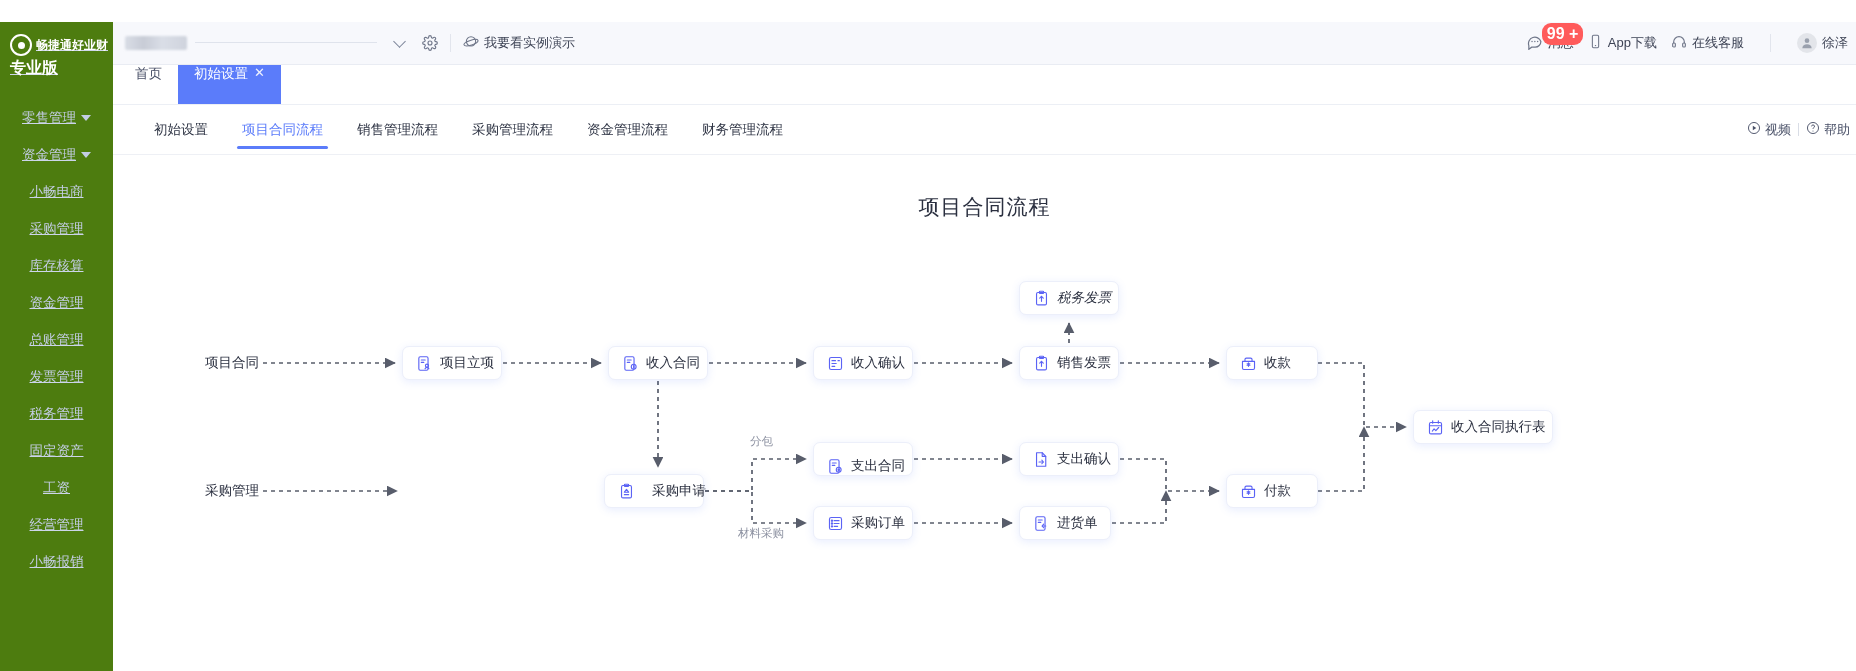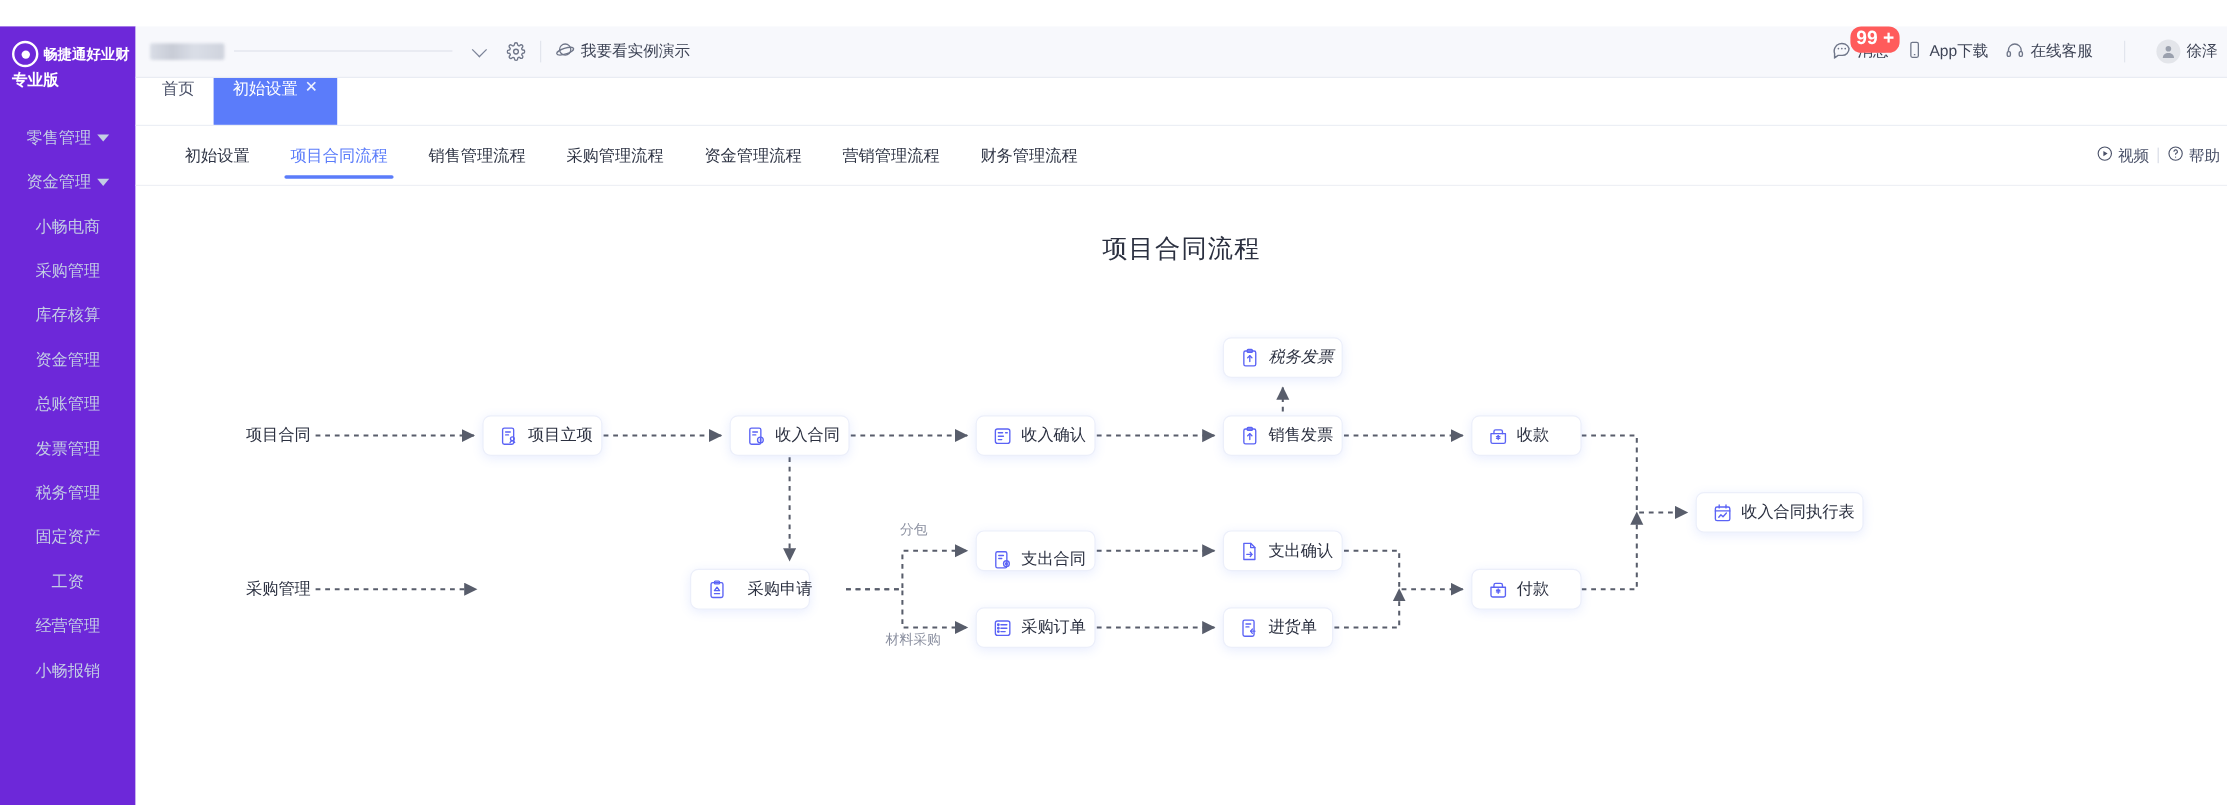--- a/index.html
+++ b/index.html
@@ -8,34 +8,35 @@
     font-family: "Liberation Sans", "DejaVu Sans", sans-serif;
     background: #ffffff;
     overflow: hidden;
   }
   #app { position: relative; width: 1856px; height: 671px; background:#fff; }
 
   
   #sidebar {
     position: absolute; left: 0; top: 22px;
     width: 113px; height: 649px;
-    background: #6d28d9;
+    background: #4d7c0f;
     color: #cdd6ea;
+    text-decoration: underline;
   }
   .logo-wrap { padding: 12px 0 4px 0; text-align: left; }
   .logo-row { display:flex; align-items:center; gap:4px; padding-left:10px; }
   .logo-mark {
     width: 22px; height: 22px; border-radius: 50%;
     border: 2px solid #ffffff; display:flex; align-items:center; justify-content:center;
     flex: 0 0 auto;
   }
   .logo-mark i { display:block; width:7px; height:7px; border-radius:50%; background:#fff; }
   .logo-text { font-size: 12px; color:#fff; font-weight:700; letter-spacing:0px; white-space:nowrap;
                overflow:hidden; text-overflow:clip; max-width:72px; }
-  .logo-sub { font-size: 13px; color:#fff; font-weight:700; padding-left:10px; margin-top:2px;}
+  .logo-sub { font-size: 16px; color:#fff; font-weight:700; padding-left:10px; margin-top:2px;}
 
   #sidenav { margin-top: 16px; }
   .nav-item {
     height: 37px; display:flex; align-items:center; justify-content:center; gap:5px;
     font-size: 13.5px; color:#c3cde4; cursor:pointer; white-space:nowrap;
   }
   .caret-down {
     width:0;height:0;border-left:5px solid transparent;border-right:5px solid transparent;
     border-top:6px solid #c3cde4; display:inline-block;
   }
@@ -272,21 +273,20 @@
       </div>
     </div>
 
   <div id="subtabs">
     <div id="subtabs-items" style="display:flex;align-items:center;">
         <div class="stab">初始设置</div>
         <div class="stab active">项目合同流程</div>
         <div class="stab">销售管理流程</div>
         <div class="stab">采购管理流程</div>
         <div class="stab">资金管理流程</div>
-        <div class="stab">营销管理流程</div>
         <div class="stab">财务管理流程</div>
       </div>
     <div class="subtabs-right">
       <span class="mini-link">
         <span>
           <svg width="14" height="14" viewBox="0 0 24 24" fill="none" stroke="#4a5168" stroke-width="1.6">
             <circle cx="12" cy="12" r="9.5"></circle>
               <path d="M10 8.2l6 3.8-6 3.8z" fill="#4a5168" stroke="none"></path>
           </svg>
         </span>
@@ -418,21 +418,21 @@
             <svg class="ic" viewBox="0 0 24 24" fill="none" stroke="#5b63f5" stroke-width="1.6" stroke-linecap="round" stroke-linejoin="round">
               <rect x="3.5" y="5" width="17" height="16" rx="2"></rect>
               <line x1="3.5" y1="9.5" x2="20.5" y2="9.5"></line>
               <line x1="8" y1="2.5" x2="8" y2="6"></line>
               <line x1="16" y1="2.5" x2="16" y2="6"></line>
               <path d="M7.5 17l2.5-3 2.5 2.5L16.5 12"></path>
             </svg>
           </span>
           <span>收入合同执行表</span>
         </div>
-        <div class="node" style="left: 462px; top: 319px; width: 100px; gap: 17px;">
+        <div class="node" style="left: 491px; top: 319px; width: 100px; gap: 17px;">
           <span style="display: flex; align-items: center;">
             <svg class="ic" viewBox="0 0 24 24" fill="none" stroke="#5b63f5" stroke-width="1.6" stroke-linecap="round" stroke-linejoin="round">
               <rect x="5" y="3.5" width="14" height="17.5" rx="2"></rect>
               <rect x="9" y="1.8" width="6" height="3.2" rx="1"></rect>
               <path d="M12 9l3 4h-6z"></path>
               <line x1="9" y1="16.5" x2="15" y2="16.5"></line>
             </svg>
           </span>
           <span>采购申请</span>
         </div>

